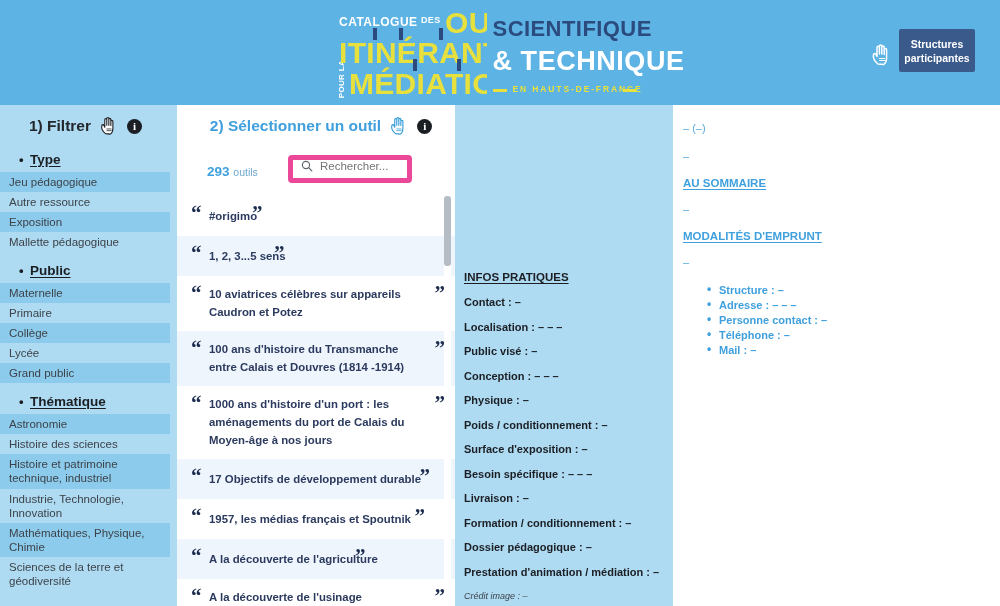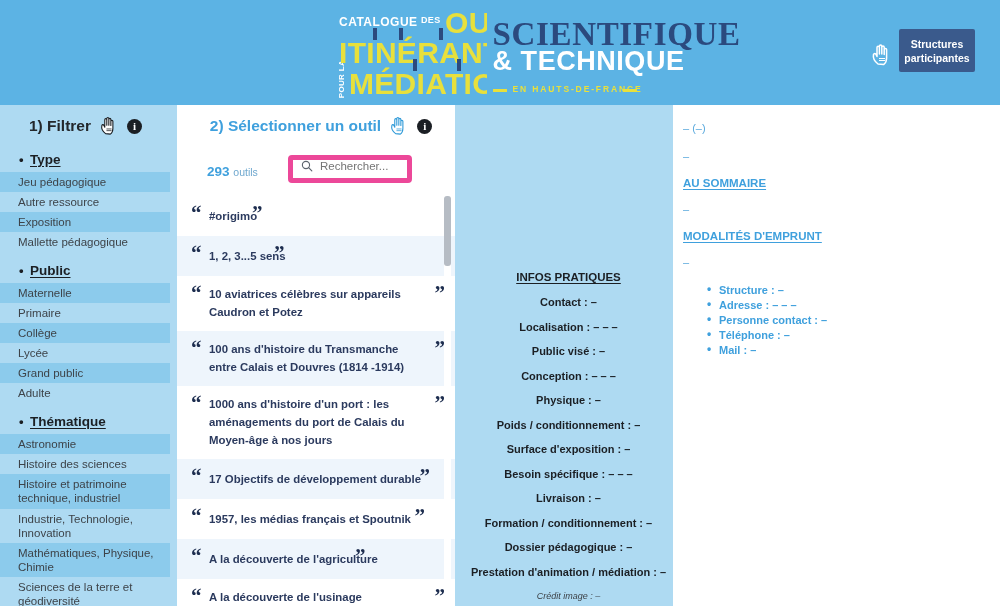--- a/index.html
+++ b/index.html
@@ -36,21 +36,21 @@
   .l-des { left: 86px; top: 11px; font-size: 9px; font-weight: bold; }
   .l-outils { left: 110px; top: 2px; font-size: 30px; font-weight: bold; letter-spacing: 0.01em; }
   .l-itinerants { left: 4px; top: 32px; font-size: 30px; font-weight: bold; letter-spacing: 0.01em; }
   .l-pourla {
     left: 2px; top: 56px; font-size: 8px; font-weight: bold;
     writing-mode: vertical-rl; transform: rotate(180deg);
   }
   .l-mediation { left: 14px; top: 63px; font-size: 30px; font-weight: bold; letter-spacing: 0.01em; }
   .l-tick { position:absolute; width: 4px; height: 12px; background: #2b4a7e; }
 
-  .l-sci { left: 2px; top: 12px; font-size: 33px; font-weight: bold; letter-spacing: 0.02em; font-family: Liberation Serif, serif; }
+  .l-sci { left: 2px; top: 12px; font-size: 22px; font-weight: bold; letter-spacing: 0.02em; }
   .l-tech { left: 2px; top: 42px; font-size: 27px; font-weight: bold; letter-spacing: 0.02em; }
   .l-hdf {
     left: 6px; top: 80px; font-size: 8.5px; font-weight: bold;
     letter-spacing: 0.22em; color: #e8e03c;
   }
   .l-dashline { position: absolute; height: 3px; width: 14px; background:#e8e03c; top: 85px; }
 
   
   #structures-btn {
     position: absolute; left: 899px; top: 29px; width: 76px; height: 43px;
@@ -87,21 +87,21 @@
     text-decoration: underline; text-underline-offset: 2px;
     padding-left: 30px; height: 25px; display: flex; align-items: center;
     position: relative;
   }
   .filter-group-title::before {
     content: "•"; position: absolute; left: 19px; top: 50%;
     transform: translateY(-52%); font-size: 13px;
   }
   .filter-item {
     font-size: 11.5px; color: #3d4349; line-height: 14px;
-    padding: 3px 8px 3px 18px; width: 170px; cursor: pointer;
+    padding: 3px 8px 3px 9px; width: 170px; cursor: pointer;
   }
   .filter-item.alt { background: #8ccbec; }
   .filter-item.two-line { padding-top: 3px; padding-bottom: 4px; }
 
   
   #midcol {
     position: absolute; left: 177px; top: 105px; width: 278px; height: 501px;
     background: #ffffff; overflow: hidden;
   }
   #midcol-title {
@@ -154,21 +154,21 @@
     background: #ffffff;
   }
   #list-scroll-thumb {
     position: absolute; left: 267px; top: 91px; width: 7px; height: 70px;
     background: #b6bcc4; border-radius: 3px;
   }
 
   
   #infos {
     position: absolute; left: 455px; top: 105px; width: 218px; height: 501px;
-    background: #aedaf2; padding: 166px 0 0 5px; overflow: hidden; text-align: center;
+    background: #aedaf2; padding: 166px 0 0 5px; overflow: hidden;
   }
   #infos-title {
     font-size: 11.5px; font-weight: bold; color: #1b1f24;
     text-decoration: underline; text-underline-offset: 2px;
     margin-bottom: 12px; padding-left: 4px;
   }
   .info-row {
     font-size: 11px; font-weight: bold; color: #1b1f24;
     line-height: 14px; margin-bottom: 10.5px; padding-left: 4px;
   }
@@ -262,21 +262,20 @@
       <div class="filter-item">Mallette pédagogique</div>
     </div>
 
     <div style="margin-top:6px;">
       <div class="filter-group-title">Public</div>
       <div class="filter-item alt">Maternelle</div>
       <div class="filter-item">Primaire</div>
       <div class="filter-item alt">Collège</div>
       <div class="filter-item">Lycée</div>
       <div class="filter-item alt">Grand public</div>
-      <div class="filter-item">Adulte</div>
     </div>
 
     <div style="margin-top:6px;">
       <div class="filter-group-title">Thématique</div>
       <div class="filter-item alt">Astronomie</div>
       <div class="filter-item">Histoire des sciences</div>
       <div class="filter-item alt two-line">Histoire et patrimoine technique, industriel</div>
       <div class="filter-item">Industrie, Technologie, Innovation</div>
       <div class="filter-item alt">Mathématiques, Physique, Chimie</div>
       <div class="filter-item">Sciences de la terre et géodiversité</div>

